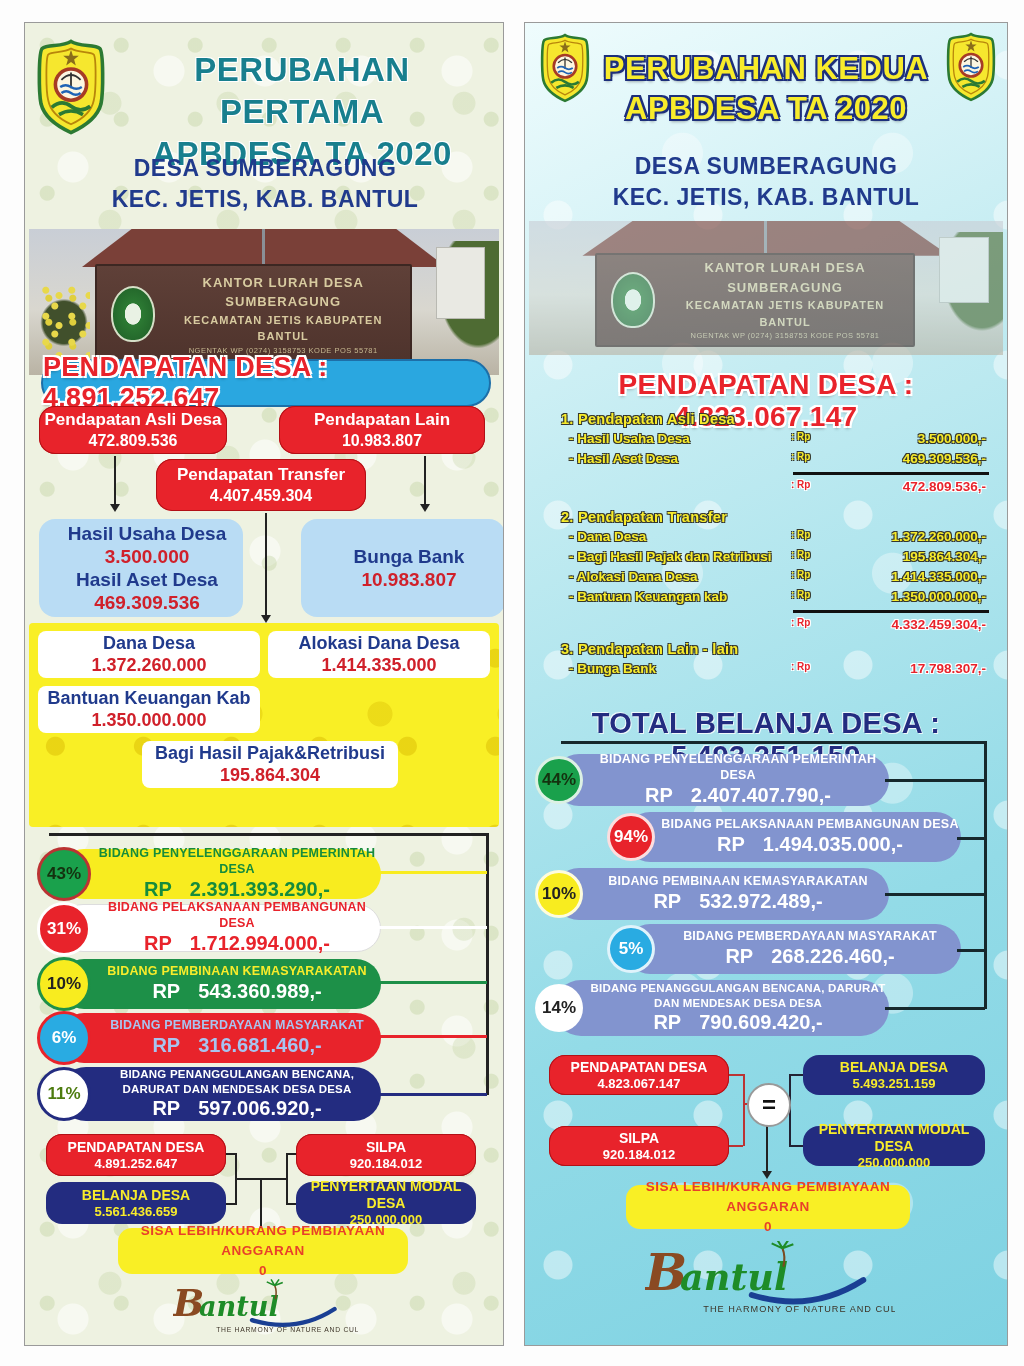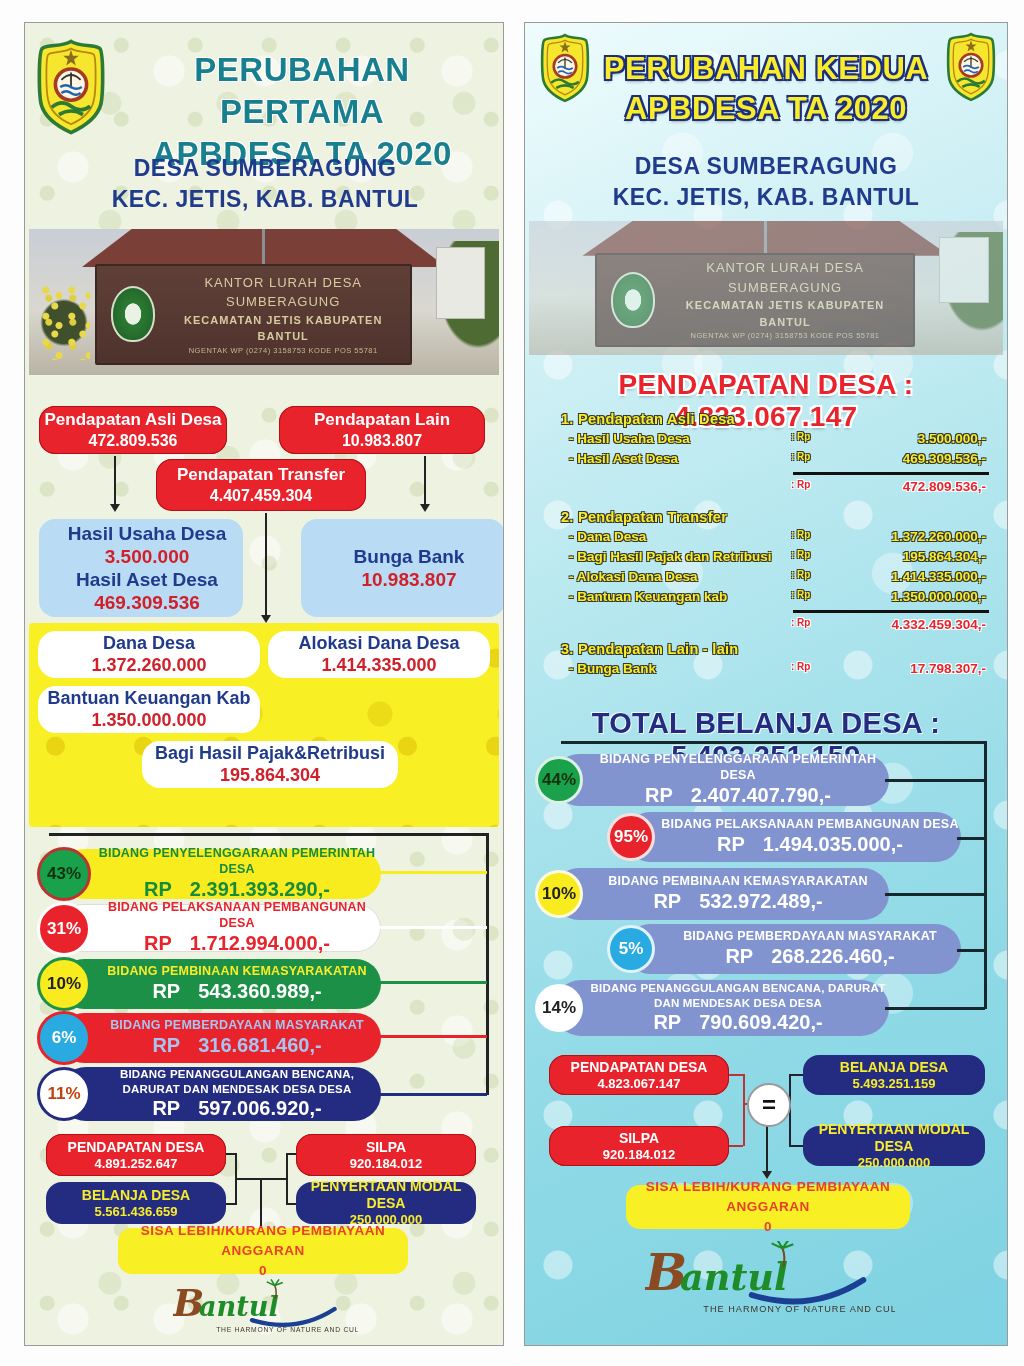--- a/index.html
+++ b/index.html
@@ -22,38 +22,38 @@
     text-shadow:-2px -2px 0 #1d2f7c,2px -2px 0 #1d2f7c,-2px 2px 0 #1d2f7c,2px 2px 0 #1d2f7c,0 3px 3px rgba(0,0,0,.3);}
   .subtitle{color:#203a8c;font-weight:bold;font-size:23px;text-align:center;line-height:1.35;letter-spacing:.5px;}
   .o-white{text-shadow:-2px -2px 0 #fff,2px -2px 0 #fff,-2px 2px 0 #fff,2px 2px 0 #fff,0 3px 3px rgba(0,0,0,.25);}
   .o-dark{text-shadow:-1px -1px 0 #35372c,1px -1px 0 #35372c,-1px 1px 0 #35372c,1px 1px 0 #35372c;}
   .photo{position:absolute;overflow:hidden;background:linear-gradient(#c9ced6 0%,#d9d7cf 55%,#b9b3a4 100%);}
   .roof{position:absolute;left:6%;top:0;width:88%;height:26%;background:#7a4038;clip-path:polygon(6% 100%,18% 0,82% 0,94% 100%);}
   .pole{position:absolute;left:49.6%;top:0;width:3px;height:60%;background:#8a8f96;}
   .sign{position:absolute;left:14%;top:24%;width:64%;height:58%;background:linear-gradient(#5f4038,#4e332c);border:2px solid #3c2722;border-radius:2px;display:flex;align-items:center;padding:6px;}
   .sign-badge{width:40px;height:52px;border-radius:50% 50% 46% 46%;background:radial-gradient(#e9f2e4 28%,#2c7a33 30%,#1e5c26 100%);border:2px solid #d6e0c8;flex:0 0 auto;margin:0 8px;}
   .sign-text{flex:1;text-align:center;color:#d8cba0;line-height:1.5;}
-  .sign-l1{font-size:13px;font-weight:normal;letter-spacing:1px;}
+  .sign-l1{font-size:13px;font-weight:bold;letter-spacing:1px;}
   .sign-l2{font-size:11px;font-weight:bold;letter-spacing:1px;}
   .sign-l3{font-size:7.5px;letter-spacing:.5px;color:#c6b890;}
   .flowers{position:absolute;bottom:10%;width:11%;height:52%;
     background:radial-gradient(circle at 30% 20%,#e8d84a 3px,transparent 4px),radial-gradient(circle at 70% 35%,#e8d84a 3px,transparent 4px),radial-gradient(circle at 45% 55%,#e0cf3c 3px,transparent 4px),radial-gradient(circle at 60% 75%,#e8d84a 3px,transparent 4px),radial-gradient(circle at 50% 50%,#41502c 46%,transparent 52%);
     background-size:26px 26px,30px 30px,24px 24px,28px 28px,100% 100%;}
   .tree{position:absolute;right:-2%;top:8%;width:16%;height:80%;background:radial-gradient(ellipse at 60% 40%,#4e6b33 58%,transparent 62%);}
   .whitesign{position:absolute;right:3%;top:12%;width:10%;height:48%;background:#e9e9e3;border:1px solid #b9b9b2;}
   .banner{position:absolute;background:#2aa7e0;border:2px solid #1d6fa8;border-radius:26px;display:flex;align-items:center;justify-content:center;}
   .banner span{color:#e8232b;font-weight:bold;font-size:27px;letter-spacing:.3px;}
   .bx{position:absolute;border-radius:16px;display:flex;flex-direction:column;align-items:center;justify-content:center;text-align:center;line-height:1.22;}
   .red{background:#e8232b;box-shadow:inset 0 0 0 1px #b21016;}
   .red .l{color:#fff;font-weight:bold;font-size:17px;}
   .red .v{color:#fff;font-weight:bold;font-size:16px;}
   .lblue{background:#b9dcf4;padding-left:12px;}
   .lblue .l{color:#203a8c;font-weight:bold;font-size:19px;}
   .lblue .v{color:#d0202a;font-weight:bold;font-size:19px;}
-  .white{background:#fff;border-radius:18px;}
+  .white{background:#fff;border-radius:8px;}
   .white .l{color:#203a8c;font-weight:bold;font-size:18px;}
   .white .v{color:#d0202a;font-weight:bold;font-size:18px;}
   .navy{background:#232c80;}
   .navy .l{color:#f8ec2b;font-weight:bold;font-size:14px;}
   .navy .v{color:#f8ec2b;font-weight:bold;font-size:13px;}
   .redf .l{color:#fff;font-weight:bold;font-size:14px;}
   .redf .v{color:#fff;font-weight:bold;font-size:13px;}
   .yellowsec{position:absolute;border-radius:4px;background-color:#f9ef25;
     background-image:radial-gradient(circle at 30% 40%, rgba(214,182,0,.45) 9px, transparent 10px),radial-gradient(circle at 70% 70%, rgba(214,182,0,.35) 12px, transparent 13px);
     background-size:88px 88px,130px 130px;}
@@ -130,20 +130,23 @@
     <div class="sign">
       <div class="sign-badge"></div>
       <div class="sign-text">
         <div class="sign-l1">KANTOR LURAH DESA SUMBERAGUNG</div>
         <div class="sign-l2">KECAMATAN JETIS KABUPATEN BANTUL</div>
         <div class="sign-l3">NGENTAK WP (0274) 3158753 KODE POS 55781</div>
       </div>
     </div>
   </div>
 
+  <div class="banner" style="left:16px;top:336px;width:446px;height:44px">
+    <span class="o-white">PENDAPATAN DESA : 4.891.252.647</span>
+  </div>
 
   <div class="bx red" style="left:14px;top:383px;width:188px;height:48px">
     <div class="l">Pendapatan Asli Desa</div>
     <div class="v">472.809.536</div>
   </div>
   <div class="bx red" style="left:254px;top:383px;width:206px;height:48px">
     <div class="l">Pendapatan Lain</div>
     <div class="v">10.983.807</div>
   </div>
   <div class="bx red" style="left:131px;top:436px;width:210px;height:52px;z-index:3">
@@ -215,21 +218,21 @@
   <div class="pill" style="left:34px;top:990px;width:322px;height:50px;background:#e8232b">
     <div class="lbl" style="color:#a8c4f0">BIDANG PEMBERDAYAAN MASYARAKAT</div>
     <div class="val" style="color:#a8c4f0"><span class="rp">RP</span><span>316.681.460,-</span></div>
   </div>
   <div class="circle" style="left:12px;top:988px;width:54px;height:54px;background:#29abe2;color:#fff;border:3px solid #e8232b">6%</div>
 
   <div class="pill" style="left:34px;top:1044px;width:322px;height:54px;background:#232c80">
     <div class="lbl" style="color:#fff;font-size:11.5px">BIDANG PENANGGULANGAN BENCANA, DARURAT DAN MENDESAK DESA DESA</div>
     <div class="val" style="color:#fff"><span class="rp">RP</span><span>597.006.920,-</span></div>
   </div>
-  <div class="circle" style="left:12px;top:1044px;width:54px;height:54px;background:#fff;color:#c2410c;border:3px solid #232c80">11%</div>
+  <div class="circle" style="left:12px;top:1044px;width:54px;height:54px;background:#fff;color:#4d7c0f;border:3px solid #232c80">11%</div>
 
   <div class="hline" style="left:201px;top:1130px;width:10px;height:2px;background:#222"></div>
   <div class="vline" style="left:210px;top:1130px;width:2px;height:52px;background:#222"></div>
   <div class="hline" style="left:201px;top:1180px;width:10px;height:2px;background:#222"></div>
   <div class="hline" style="left:261px;top:1130px;width:10px;height:2px;background:#222"></div>
   <div class="vline" style="left:261px;top:1130px;width:2px;height:52px;background:#222"></div>
   <div class="hline" style="left:261px;top:1180px;width:10px;height:2px;background:#222"></div>
   <div class="hline" style="left:211px;top:1155px;width:51px;height:2px;background:#222"></div>
   <div class="vline" style="left:235px;top:1155px;width:2px;height:54px;background:#222"></div>
 
@@ -357,21 +360,21 @@
   <div class="pill peri" style="left:28px;top:731px;width:336px;height:52px">
     <div class="lbl">BIDANG PENYELENGGARAAN PEMERINTAH DESA</div>
     <div class="val"><span class="rp">RP</span><span>2.407.407.790,-</span></div>
   </div>
   <div class="circle" style="left:10px;top:733px;width:48px;height:48px;background:#1aa14c;color:#14320f;border:3px solid rgba(255,255,255,.85)">44%</div>
 
   <div class="pill peri" style="left:100px;top:789px;width:336px;height:50px">
     <div class="lbl">BIDANG PELAKSANAAN PEMBANGUNAN DESA</div>
     <div class="val"><span class="rp">RP</span><span>1.494.035.000,-</span></div>
   </div>
-  <div class="circle" style="left:82px;top:790px;width:48px;height:48px;background:#e8232b;color:#fff;border:3px solid rgba(255,255,255,.85)">95%</div>
+  <div class="circle" style="left:82px;top:790px;width:48px;height:48px;background:#e8232b;color:#fff;border:3px solid rgba(255,255,255,.85)">94%</div>
 
   <div class="pill peri" style="left:28px;top:845px;width:336px;height:52px">
     <div class="lbl">BIDANG PEMBINAAN KEMASYARAKATAN</div>
     <div class="val"><span class="rp">RP</span><span>532.972.489,-</span></div>
   </div>
   <div class="circle" style="left:10px;top:847px;width:48px;height:48px;background:#f8ec1f;color:#222;border:3px solid rgba(255,255,255,.85)">10%</div>
 
   <div class="pill peri" style="left:100px;top:901px;width:336px;height:50px">
     <div class="lbl">BIDANG PEMBERDAYAAN MASYARAKAT</div>
     <div class="val"><span class="rp">RP</span><span>268.226.460,-</span></div>

